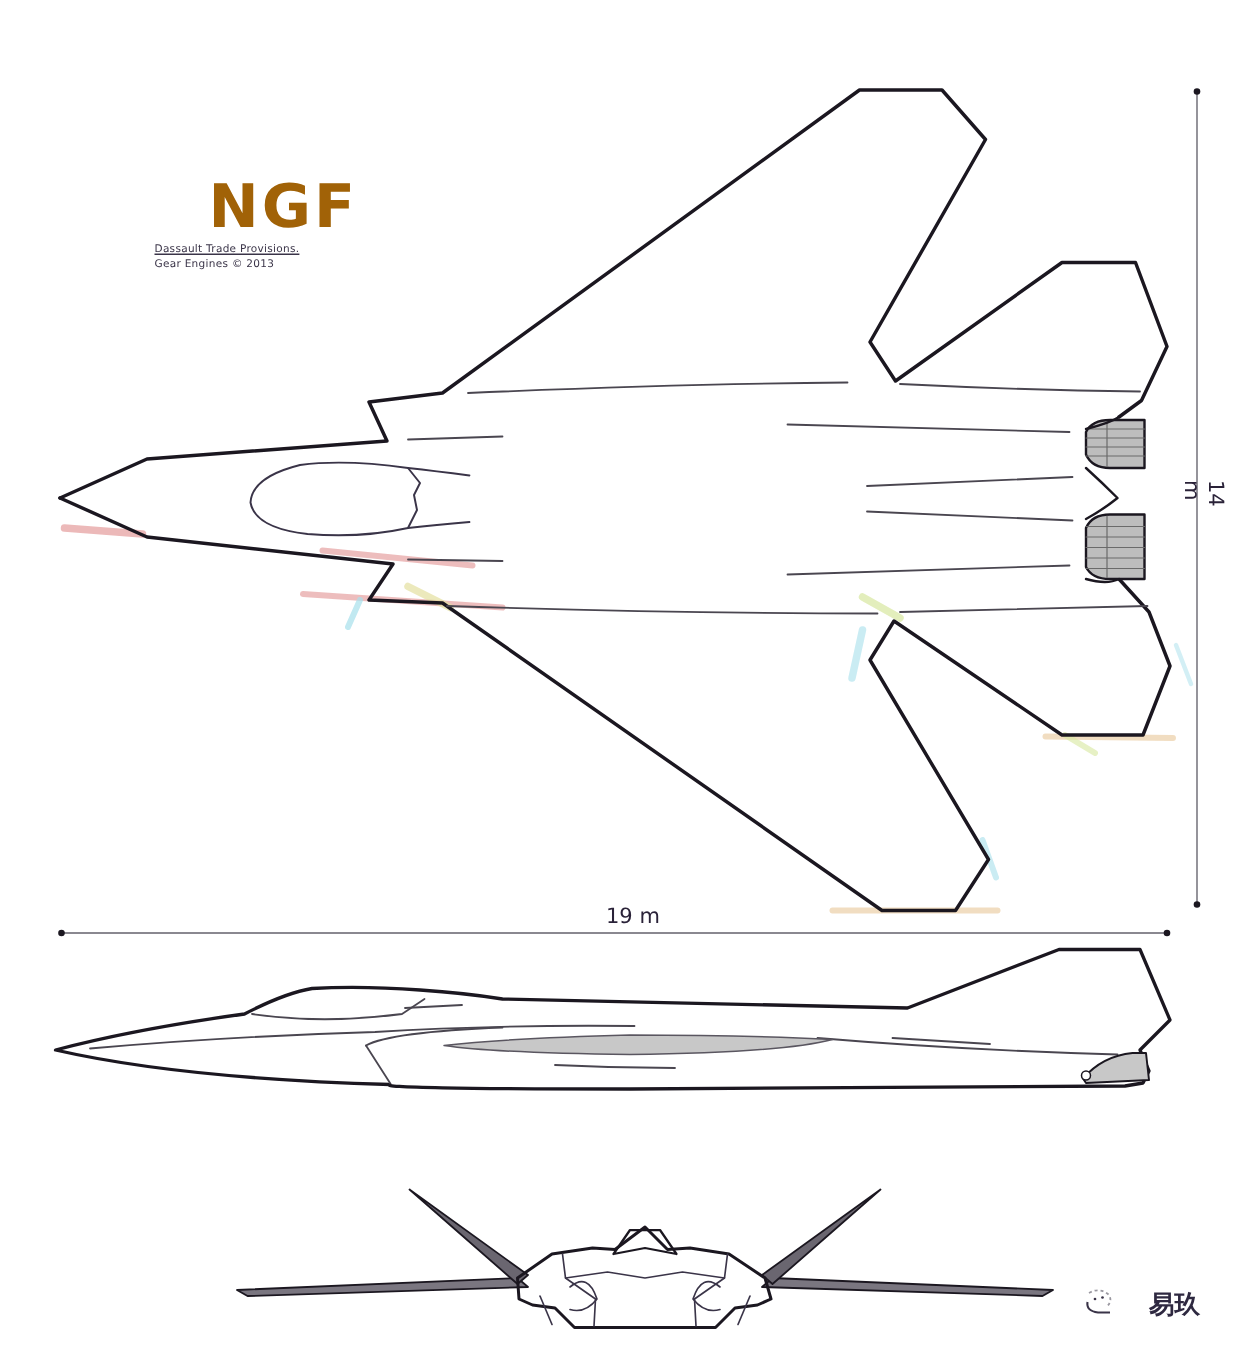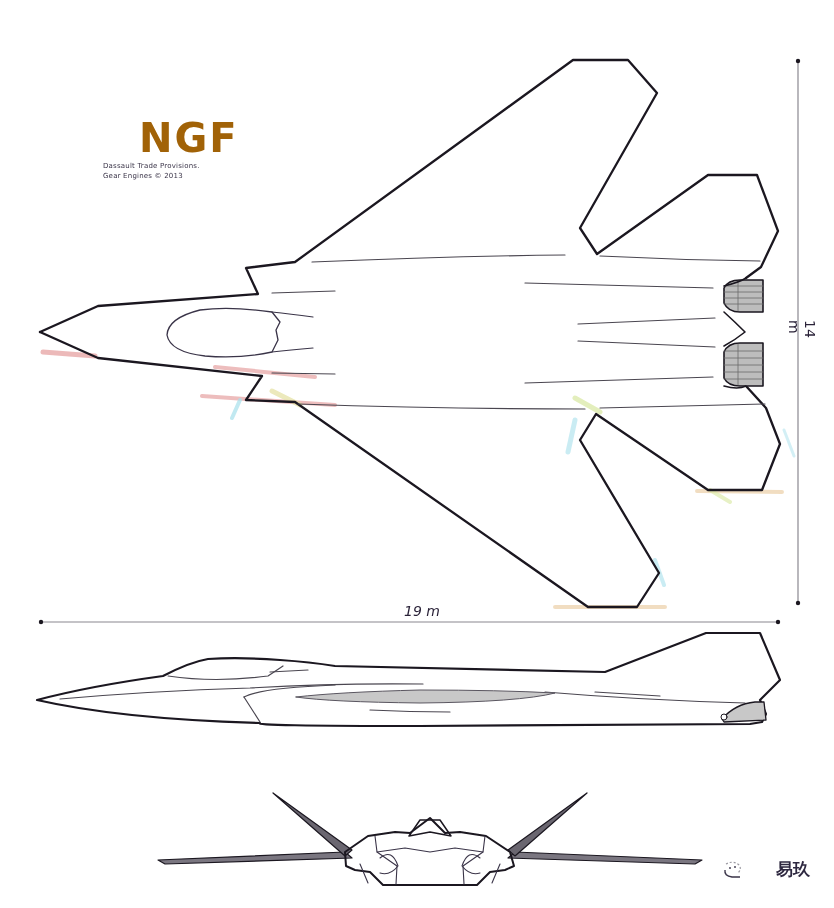--- a/index.html
+++ b/index.html
@@ -1,25 +1,25 @@
 <!DOCTYPE html>
 <html><head>
   <meta charset="utf-8">
   <style>
     html, body { margin: 0; padding: 0; background: #ffffff; }
     body { width: 834px; height: 908px; position: relative; overflow: hidden; font-family: "Liberation Sans", sans-serif; }
     svg { position: absolute; left: 0; top: 0; }
     .title { position: absolute; left: 102px; top: 118px; font-family: "DejaVu Sans", sans-serif; font-size: 40px; letter-spacing: 2px; color: #a16207; font-weight: 700; line-height: 40px; margin-left: 37px; }
     .credit { position: absolute; left: 103px; font-family: "DejaVu Sans", sans-serif; font-size: 7px; color: #3a3448; letter-spacing: 0.2px; }
-    .credit.l1 { top: 162px; }
+    .credit.l1 { top: 162px; text-decoration: underline; }
     .credit.l2 { top: 172px; }
     .dim { position: absolute; font-family: "DejaVu Sans", sans-serif; font-size: 14px; color: #2a2238; }
-    .dim-w { left: 404px; top: 603px; font-style: italic; }
+    .dim-w { left: 404px; top: 603px; }
     .dim-h { left: 798px; top: 320px; transform: rotate(90deg); transform-origin: left top; left: 818px; }
-    .watermark { position: absolute; left: 720px; top: 858px; display: flex; align-items: center; gap: 30px; }
+    .watermark { position: absolute; left: 720px; top: 858px; display: flex; gap: 20px; }
     .wm-icon { width: 26px; height: 20px; }
     .wm-text { font-size: 17px; color: #2e2840; font-weight: bold; }
   </style>
 </head>
 <body>
 
 <svg width="834" height="908" viewBox="0 0 834 908">
 
   <g stroke="#8a8890" stroke-width="1.2" fill="none">
     <line x1="40" y1="622" x2="778" y2="622"></line>

